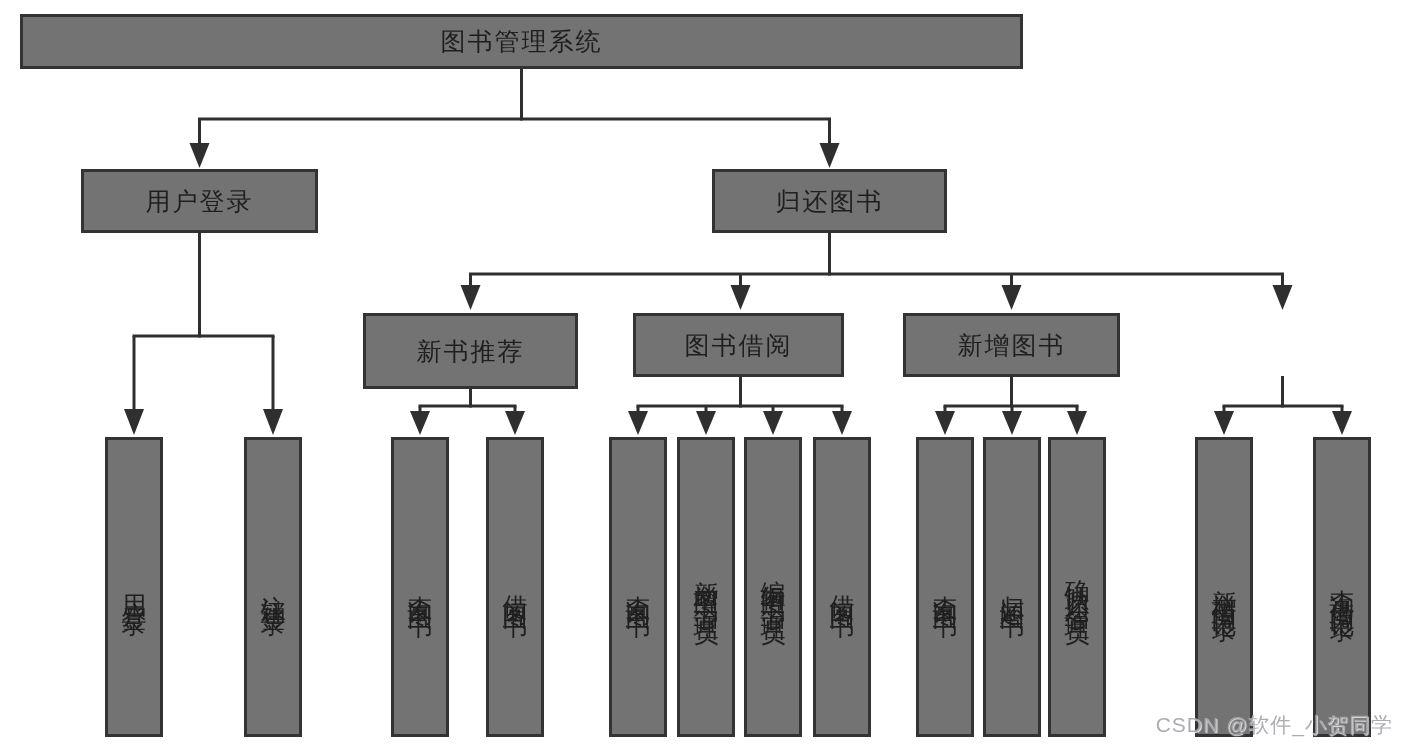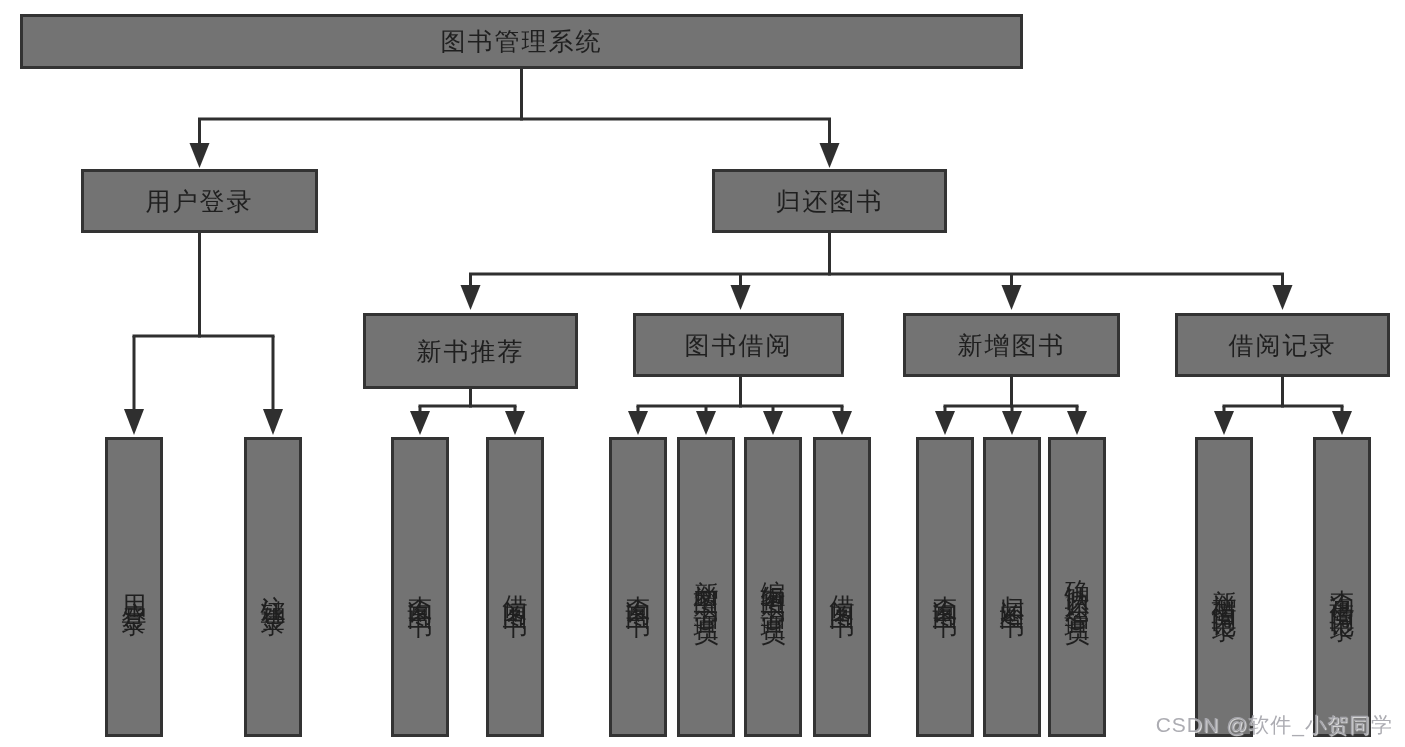--- a/index.html
+++ b/index.html
@@ -117,21 +117,20 @@
   </svg>
 
   <div class="box" style="left:20px;top:14px;width:1003px;height:55px">图书管理系统</div>
 
   <div class="box" style="left:81px;top:169px;width:237px;height:64px">用户登录</div>
   <div class="box" style="left:712px;top:169px;width:235px;height:64px">归还图书</div>
 
   <div class="box" style="left:363px;top:313px;width:215px;height:76px">新书推荐</div>
   <div class="box" style="left:633px;top:313px;width:211px;height:64px">图书借阅</div>
   <div class="box" style="left:903px;top:313px;width:217px;height:64px">新增图书</div>
-  <div class="box" style="left:1175px;top:313px;width:215px;height:64px">借阅记录</div>
 
   <div class="box v" style="left:105px;top:437px;width:58px;height:300px">用户登录</div>
   <div class="box v" style="left:244px;top:437px;width:58px;height:300px">注销登录</div>
 
   <div class="box v" style="left:391px;top:437px;width:58px;height:300px">查询图书</div>
   <div class="box v" style="left:486px;top:437px;width:58px;height:300px">借阅图书</div>
 
   <div class="box v" style="left:609px;top:437px;width:58px;height:300px">查询图书</div>
   <div class="box v" style="left:677px;top:437px;width:58px;height:300px">新增图书（管理员）</div>
   <div class="box v" style="left:744px;top:437px;width:58px;height:300px">编辑图书（管理员）</div>

